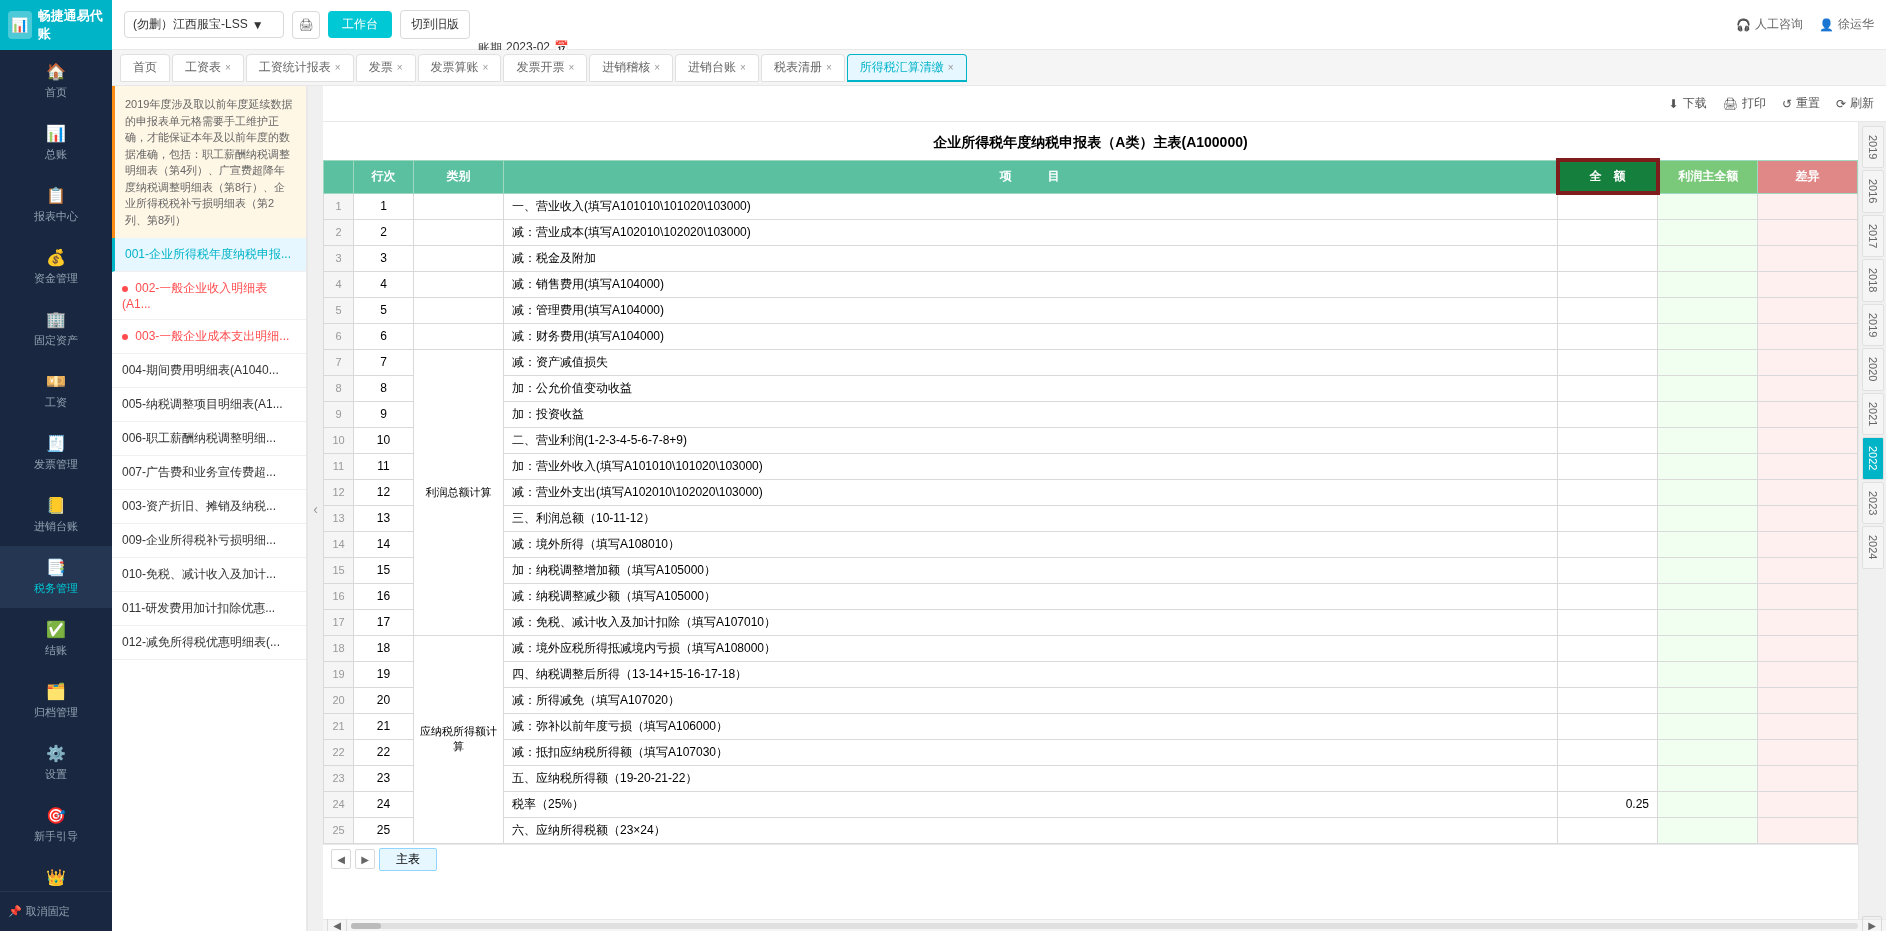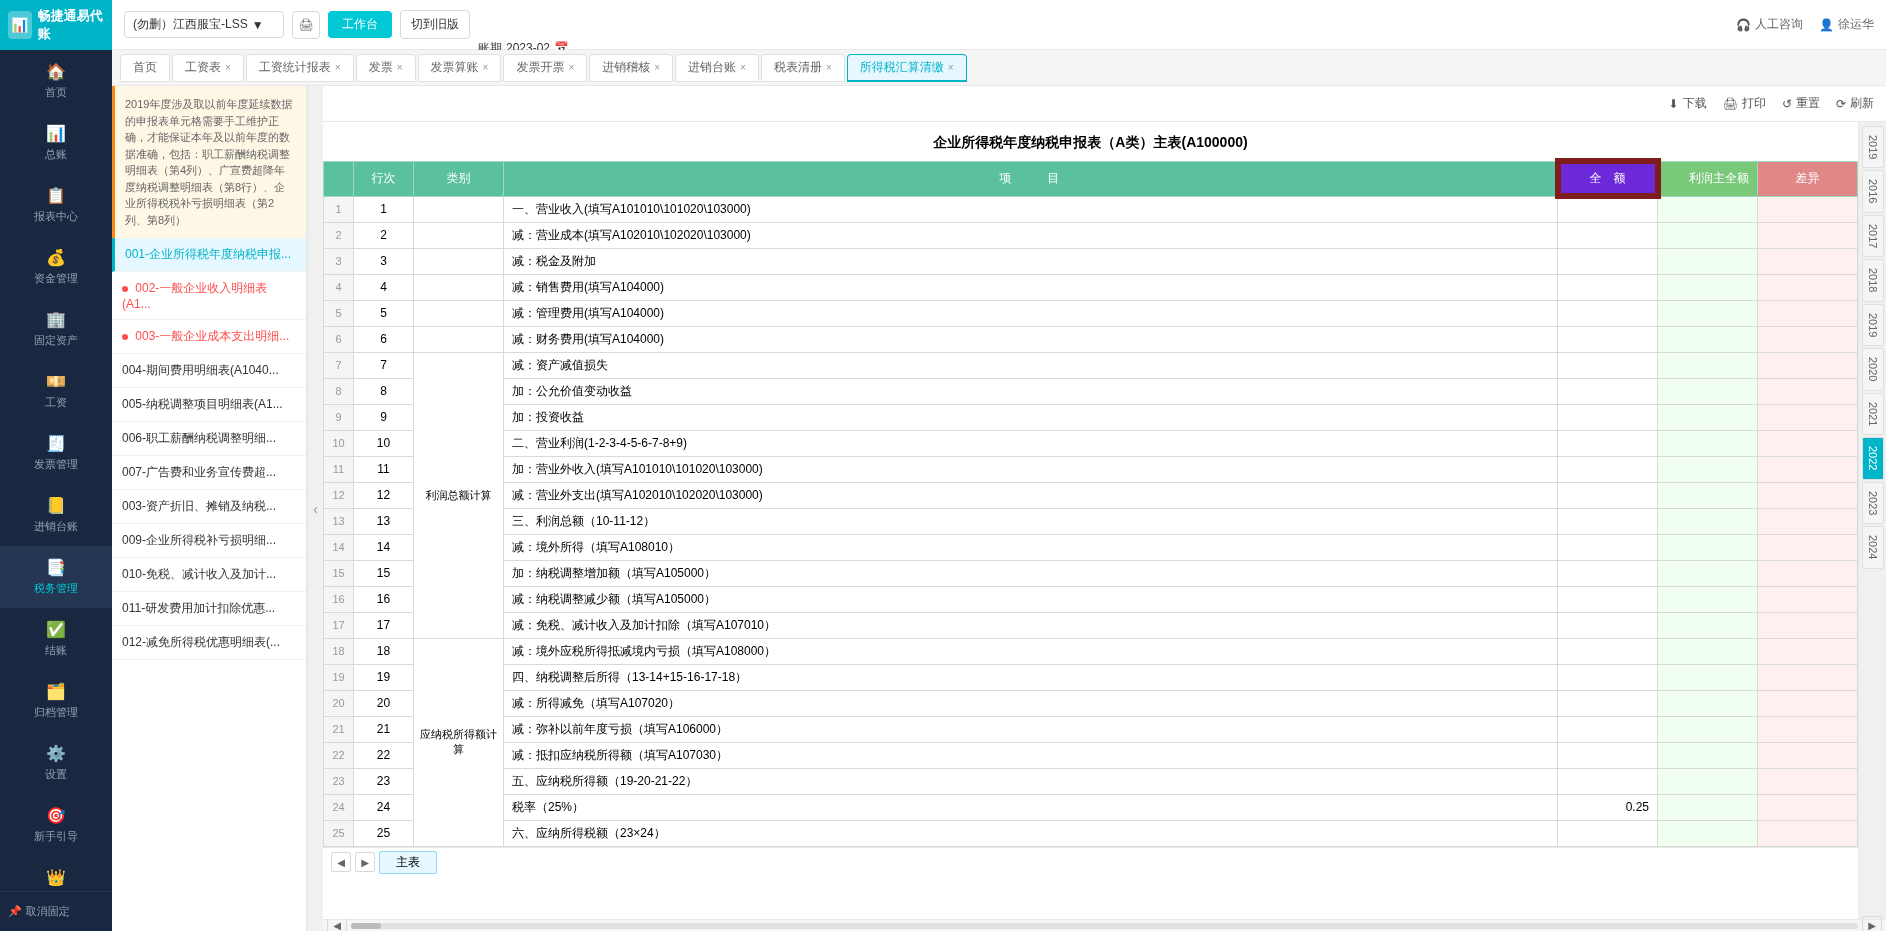--- a/index.html
+++ b/index.html
@@ -17,21 +17,21 @@
 
     
     .main { flex: 1; display: flex; flex-direction: column; overflow: hidden; }
 
     
     .topbar { height: 50px; background: white; display: flex; align-items: center; padding: 0 12px; gap: 8px; border-bottom: 1px solid #e8e8e8; flex-shrink: 0; }
     .company-select { display: flex; align-items: center; gap: 4px; border: 1px solid #d9d9d9; border-radius: 4px; padding: 4px 8px; cursor: pointer; font-size: 12px; color: #333; min-width: 160px; }
     .print-btn { width: 28px; height: 28px; border: 1px solid #d9d9d9; border-radius: 4px; display: flex; align-items: center; justify-content: center; cursor: pointer; color: #666; }
     .work-btn { background: #00c8d4; color: white; border: none; border-radius: 4px; padding: 5px 14px; cursor: pointer; font-size: 12px; }
     .switch-btn { border: 1px solid #d9d9d9; border-radius: 4px; padding: 5px 10px; cursor: pointer; font-size: 12px; color: #333; background: white; }
-    .period-label { font-size: 12px; color: #333; display: flex; align-items: center; gap: 4px; margin-top: 47px; }
+    .period-label { font-size: 12px; color: #333; display: flex; align-items: flex-start; gap: 4px; margin-top: 47px; }
     .topbar-right { margin-left: auto; display: flex; align-items: center; gap: 16px; color: #666; font-size: 12px; }
     .topbar-right span { display: flex; align-items: center; gap: 4px; cursor: pointer; }
 
     
     .tabbar { height: 36px; background: #f5f5f5; display: flex; align-items: center; padding: 0 8px; gap: 2px; border-bottom: 1px solid #e8e8e8; flex-shrink: 0; overflow-x: auto; }
     .tab { display: flex; align-items: center; gap: 4px; padding: 4px 12px; border-radius: 4px 4px 0 0; cursor: pointer; font-size: 12px; color: #666; background: white; border: 1px solid #e0e0e0; height: 28px; white-space: nowrap; }
     .tab.active { background: #e6f7ff; color: #00b4c8; border-color: #00b4c8; border-bottom: 2px solid #00b4c8; }
     .tab-close { font-size: 10px; color: #999; cursor: pointer; }
 
     
@@ -50,21 +50,21 @@
     
     .right-area { flex: 1; display: flex; flex-direction: column; overflow: hidden; }
     .toolbar { height: 36px; background: white; display: flex; align-items: center; justify-content: flex-end; padding: 0 12px; gap: 16px; border-bottom: 1px solid #e8e8e8; flex-shrink: 0; }
     .toolbar-btn { display: flex; align-items: center; gap: 4px; color: #555; cursor: pointer; font-size: 12px; }
 
     
     .sheet-area { flex: 1; overflow: auto; background: white; position: relative; }
 
     
     .sheet-table { width: 100%; border-collapse: collapse; font-size: 12px; }
-    .sheet-table th { background: #4caf93; color: white; border: 1px solid #b0d4c8; padding: 6px 4px; text-align: center; font-weight: normal; }
+    .sheet-table th { background: #4caf93; color: white; border: 1px solid #b0d4c8; padding: 6px 4px; text-align: center; font-weight: bold; }
     .sheet-table td { border: 1px solid #d9d9d9; padding: 4px 6px; vertical-align: middle; }
 
     
     .sheet-bottom { height: 30px; background: white; border-top: 1px solid #e8e8e8; display: flex; align-items: center; padding: 0 8px; gap: 4px; }
     .sheet-tab { padding: 2px 16px; background: #e6f7ff; border: 1px solid #91d5ff; border-radius: 2px; font-size: 12px; cursor: pointer; }
     .nav-arrow { width: 20px; height: 20px; display: flex; align-items: center; justify-content: center; cursor: pointer; color: #666; border: 1px solid #d9d9d9; border-radius: 2px; font-size: 10px; }
 
     
     .year-panel { width: 28px; background: #f0f0f0; border-left: 1px solid #e8e8e8; display: flex; flex-direction: column; align-items: center; padding-top: 4px; gap: 2px; flex-shrink: 0; }
     .year-item { writing-mode: vertical-rl; font-size: 11px; padding: 8px 4px; cursor: pointer; color: #666; background: #f5f5f5; border: 1px solid #e0e0e0; border-radius: 2px; }
@@ -292,22 +292,22 @@
         <div class="sheet-area" style="overflow: auto; position: relative;">
             <div style="min-width: 750px; padding-bottom: 30px;">
               <div style="text-align: center; font-size: 14px; font-weight: bold; padding: 12px 0px 6px;">企业所得税年度纳税申报表（A类）主表(A100000)</div>
               <table class="sheet-table" style="width: 100%; border-collapse: collapse; font-size: 12px;">
                 <thead>
                   <tr>
   <th style="width:30px;background:#5bc0a0;color:white;border:1px solid #9dd8c0;padding:6px 4px;text-align:center;"></th>
   <th style="background:#5bc0a0;color:white;border:1px solid #9dd8c0;padding:6px 8px;text-align:center;width:60px;">行次</th>
   <th style="background:#5bc0a0;color:white;border:1px solid #9dd8c0;padding:6px 4px;text-align:center;width:90px;">类别</th>
   <th style="background:#5bc0a0;color:white;border:1px solid #9dd8c0;padding:6px 8px;text-align:center;">项　　　目</th>
-  <th style="background:#6d28d9;color:white;border:6px solid #7f1d1d;padding:6px 8px;text-align:center;width:100px;">全　额</th>
-  <th style="background:#7ac87a;color:white;border:1px solid #9dd8c0;padding:6px 8px;text-align:right;width:100px;">利润主全额</th>
+  <th style="background:#15803d;color:white;border:4px solid #7f1d1d;padding:6px 8px;text-align:center;width:100px;">全　额</th>
+  <th style="background:#7ac87a;color:white;border:1px solid #9dd8c0;padding:6px 8px;text-align:center;width:100px;">利润主全额</th>
   <th style="background:#e08888;color:white;border:1px solid #9dd8c0;padding:6px 8px;text-align:center;width:100px;">差异</th>
 </tr>
                 </thead>
                 <tbody>
                   <tr>
                     <td style="text-align: center; background: rgb(245, 245, 245); color: rgb(153, 153, 153); font-size: 11px; border: 1px solid rgb(217, 217, 217); padding: 4px; width: 30px;">1</td>
                     <td style="text-align: center; border: 1px solid rgb(217, 217, 217); padding: 4px 6px;">1</td>
                     <td style="text-align: center; border: 1px solid rgb(217, 217, 217); padding: 4px; font-size: 11px;"></td>
                     <td style="border: 1px solid rgb(217, 217, 217); padding: 4px 8px;">一、营业收入(填写A101010\101020\103000)</td>
                     <td style="text-align: right; border: 1px solid rgb(217, 217, 217); padding: 4px 8px;"></td>

